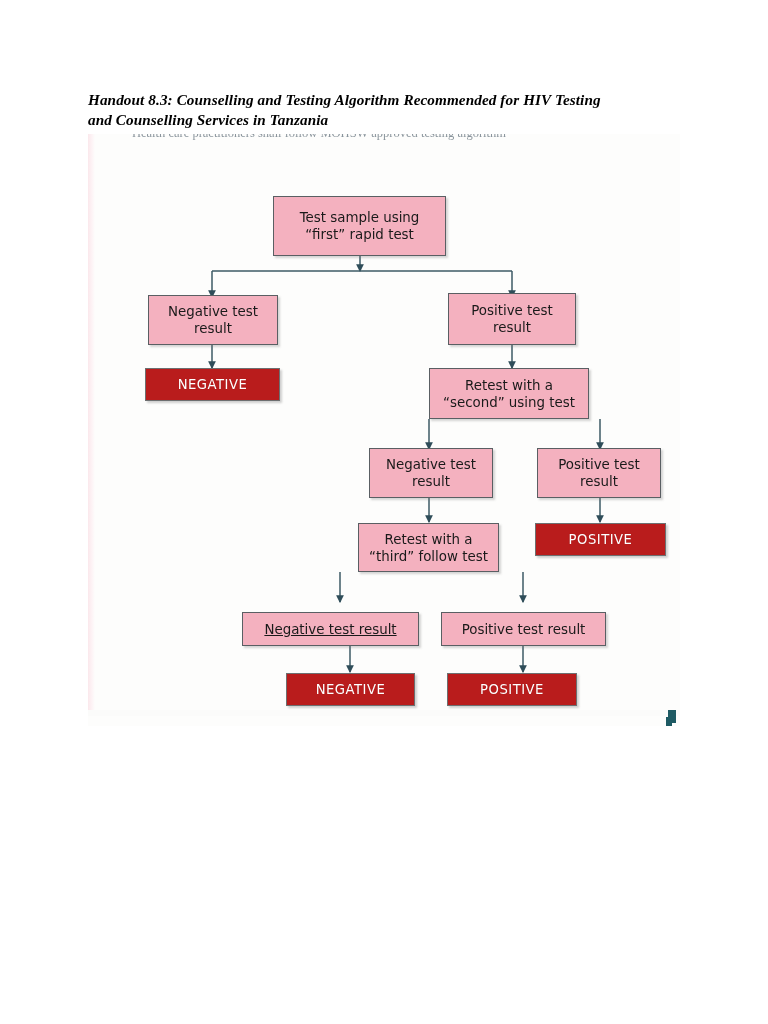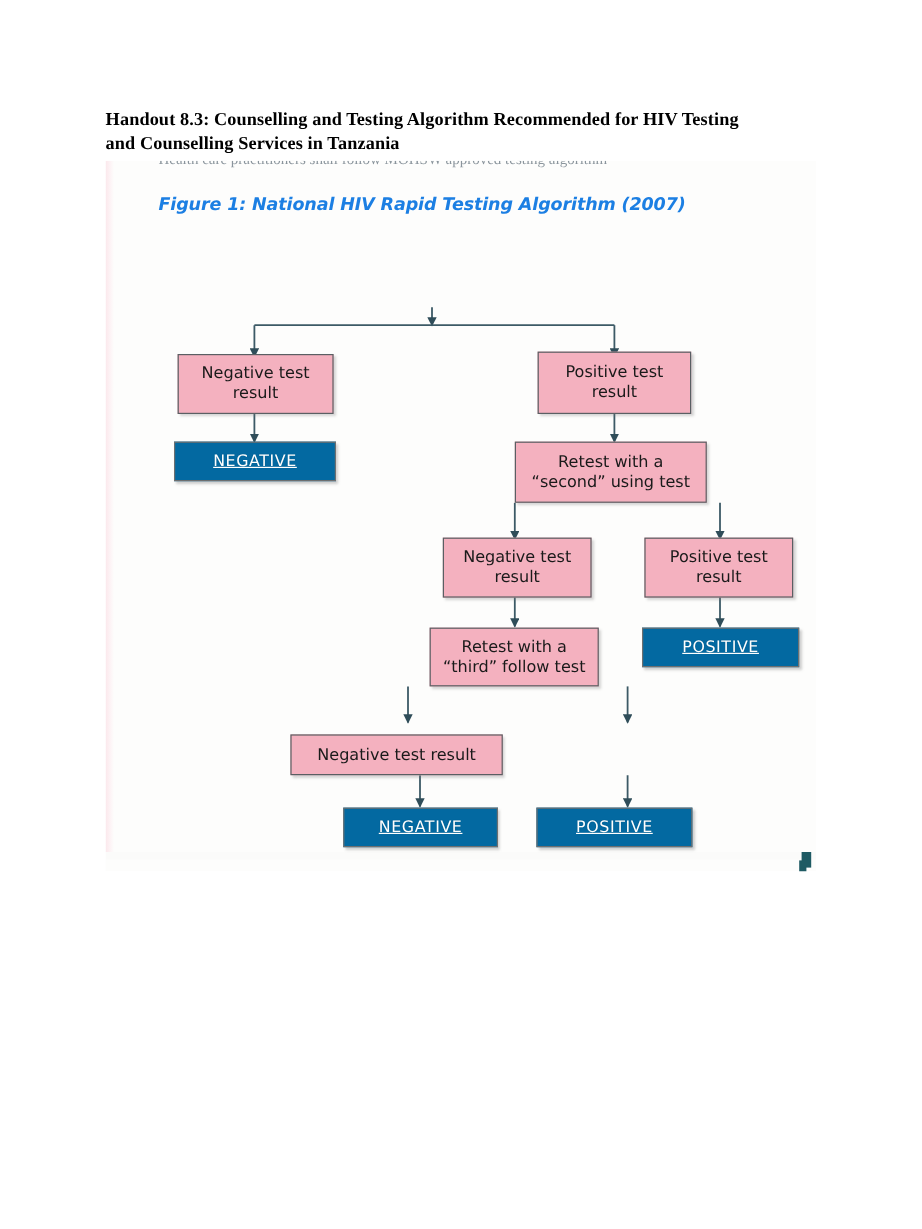--- a/index.html
+++ b/index.html
@@ -20,20 +20,21 @@
     position: absolute;
     left: 88px;
     top: 90px;
     width: 530px;
     font-family: "Liberation Serif", serif;
     font-weight: bold;
     font-size: 15.2px;
     line-height: 20px;
     color: #000000;
     letter-spacing: 0.1px;
+    font-style: italic;
   }
 
   
   #scan-region {
     position: absolute;
     left: 88px;
     top: 134px;
     width: 592px;
     height: 592px;
     background: #fdfdfc;
@@ -130,48 +131,46 @@
   }
   .node-pink {
     background: #f4b1bf;
     border: 1.6px solid #5a5f63;
     color: #1a1a1a;
     font-size: 13.4px;
     line-height: 17px;
     box-shadow: 2px 2px 2px rgba(120,120,120,0.30);
   }
   .node-red {
-    background: #0369a1;
+    background: #b91c1c;
     border: 1.6px solid #6d6f70;
     color: #ffffff;
     font-size: 13.2px;
     font-weight: normal;
     letter-spacing: 0.5px;
     line-height: 16px;
     box-shadow: 2px 2px 2px rgba(120,120,120,0.34);
-    text-decoration: underline;
   }
   .node-red .label { text-shadow: 0 0 1px rgba(0,0,0,0.18); }
   .node .label { width: 100%; padding: 0 5px; box-sizing: border-box; }
 </style>
 </head>
 <body>
 
 <div id="page-heading">Handout 8.3: Counselling and Testing Algorithm Recommended for HIV Testing and Counselling Services in Tanzania</div>
 
 <div id="scan-region">
 
   <div id="scan-left-bleed"></div>
   <div id="scan-bottom-bleed"></div>
 
   <div id="cut-text">
     <span>Health care practitioners shall follow MOHSW approved testing algorithm</span>
   </div>
 
-  <div id="figure-title">Figure 1: National HIV Rapid Testing Algorithm (2007)</div>
 
   <div id="flowchart">
 
     <svg id="connector-layer" viewBox="0 0 592 592" width="592" height="592">
       <defs>
         <marker id="arrow" viewBox="0 0 10 10" refX="8.6" refY="5" markerWidth="5.2" markerHeight="5.2" orient="auto-start-reverse">
           <path d="M 0 0 L 10 5 L 0 10 z" fill="#2f4d59"></path>
         </marker>
       </defs>
       <g stroke="#3c5a66" stroke-width="1.5" fill="none">
@@ -193,20 +192,26 @@
         <path d="M 512,363 L 512,388" marker-end="url(#arrow)"></path>
 
         <path d="M 252,438 L 252,468" marker-end="url(#arrow)"></path>
         <path d="M 435,438 L 435,468" marker-end="url(#arrow)"></path>
 
         <path d="M 262,512 L 262,538" marker-end="url(#arrow)"></path>
         <path d="M 435,512 L 435,538" marker-end="url(#arrow)"></path>
       </g>
     </svg>
 
+    <div class="node node-pink" style="left:185px; top:62px; width:173px; height:60px;">
+      <div class="label">
+        <span>Test sample using</span><br>
+        <span>“first” rapid test</span>
+      </div>
+    </div>
 
     <div class="node node-pink" style="left:60px; top:161px; width:130px; height:50px;">
       <div class="label">
         <span>Negative test</span><br>
         <span>result</span>
       </div>
     </div>
 
     <div class="node node-pink" style="left:360px; top:159px; width:128px; height:52px;">
       <div class="label">
@@ -244,24 +249,27 @@
       <div class="label">POSITIVE</div>
     </div>
 
     <div class="node node-pink" style="left:270px; top:389px; width:141px; height:49px;">
       <div class="label">
         <span>Retest with a</span><br>
         <span>“third” follow test</span>
       </div>
     </div>
 
-    <div class="node node-pink" style="left:154px; top:478px; width:177px; height:34px;">
+    <div class="node node-pink" style="left:154px; top:478px; width:177px; height:34px;text-decoration:underline;">
       <div class="label">Negative test result</div>
     </div>
 
+    <div class="node node-pink" style="left:353px; top:478px; width:165px; height:34px;">
+      <div class="label">Positive test result</div>
+    </div>
 
     <div class="node node-red" style="left:198px; top:539px; width:129px; height:33px;">
       <div class="label">NEGATIVE</div>
     </div>
 
     <div class="node node-red" style="left:359px; top:539px; width:130px; height:33px;">
       <div class="label">POSITIVE</div>
     </div>
 
   </div>

